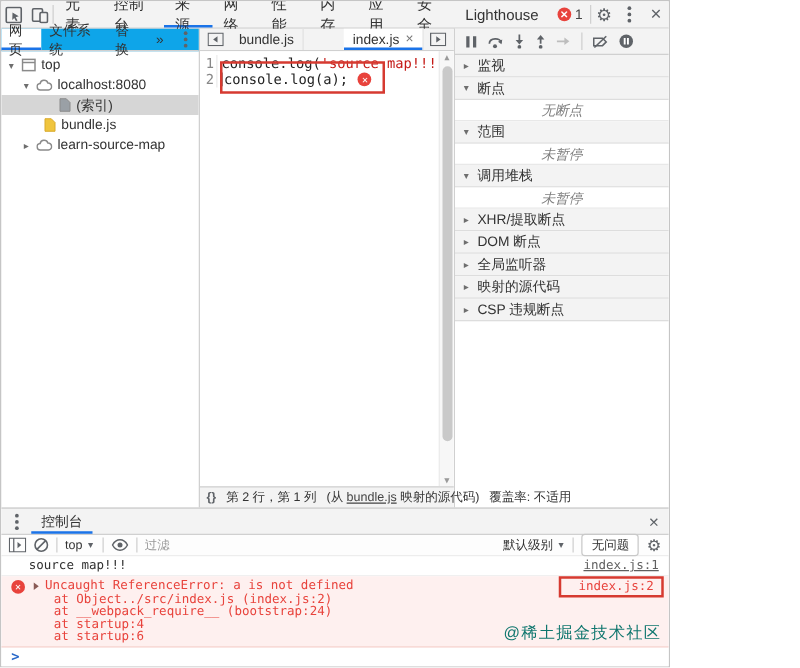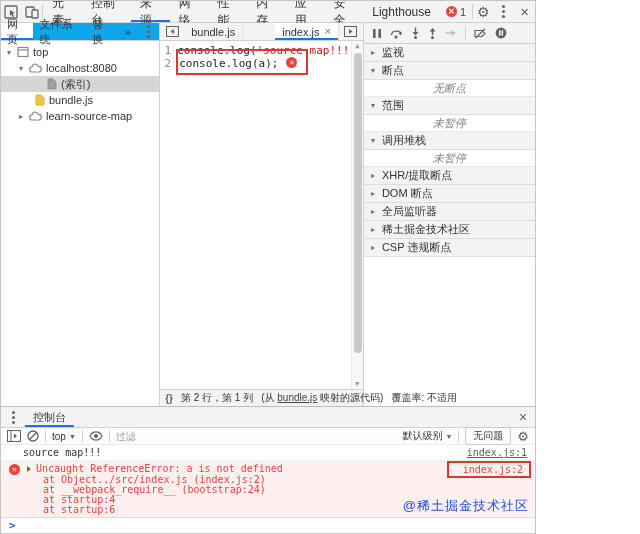--- a/index.html
+++ b/index.html
@@ -38,21 +38,21 @@
 
   
   .editor { flex:1; position:relative; border-right:1px solid #d0d0d0; display:flex; flex-direction:column; }
   .ed-tabs { height:18px; background:#f3f3f3; border-bottom:1px solid #d0d0d0; display:flex; align-items:stretch; font-size:11px; }
   .ed-tab { display:flex; align-items:center; gap:5px; padding:0 7px; border-right:1px solid #e2e2e2; color:#333; cursor:pointer; }
   .ed-tab.sel { background:#fff; box-shadow: inset 0 -2px 0 #1a73e8; margin-left: 32px; }
   .tab-x { color:#777; font-size:11px; line-height:1; cursor:pointer; }
   .code { position:relative; flex:1; font-family:"DejaVu Sans Mono", monospace; font-size:11px; background:#fff; padding-top:3px; }
   .cline { display:flex; height:13px; line-height:13px; }
   .gut { width:14px; text-align:right; color:#888; flex:0 0 auto; padding-right:2px; border-right:1px solid #ececec; }
-  .ctext { padding-left:3px; color:#222; display:flex; }
+  .ctext { padding-left:3px; color:#222; display:flex; align-items:center; }
   .str { color:#c41a16; }
   .caret { width:1px; height:11px; background:#222; display:inline-block; margin-right:1px; }
   .code-err-icon { width:11px; height:11px; border-radius:50%; background:#e8433c; color:#fff; font-size:8px;
                    line-height:11px; text-align:center; font-weight:bold; margin-left:8px; flex:0 0 auto; }
   .anno { position:absolute; border:2px solid #d63a30; pointer-events:none; z-index:5; }
   .anno-editor { left:16px; top:8px; width:132px; height:26px; }
   
   .ed-scroll { position:absolute; top:0; right:0; bottom:17px; width:12px; background:#f7f7f7; border-left:1px solid #ececec; }
   .sarrow { position:absolute; left:0; width:100%; text-align:center; font-size:7px; color:#9a9a9a; }
   .sthumb { position:absolute; left:2px; width:8px; top:12px; height:300px; background:#c9c9c9; border-radius:4px; cursor:pointer; }
@@ -90,21 +90,21 @@
   .err-block { position:relative; background:#fef0ef; border-bottom:1px solid #f6d3d0; padding:2px 0 2px 0; color:#e8433c; }
   .err-head { display:flex; align-items:center; height:12px; line-height:12px; }
   .err-icon { margin-left:8px; flex:0 0 auto; }
   .exp-tri { width:0; height:0; border-left:4px solid #8a5a55; border-top:3px solid transparent; border-bottom:3px solid transparent; margin:0 5px 0 7px; cursor:pointer; }
   .stack-line { height:10px; line-height:10px; padding-left:42px; white-space:nowrap; }
   .err-link { color:#e8433c; cursor:pointer; }
   .err-src { position:absolute; right:12px; top:3px; }
   .anno-console { right:4px; top:0px; width:84px; height:17px; }
   .prompt-row { height:16px; border-bottom:1px solid #f0f0f0; display:flex; align-items:center; padding-left:8px; }
   .prompt-ch { color:#2969c9; font-family:"DejaVu Sans Mono", monospace; font-size:11px; font-weight:bold; }
-  .watermark { position:absolute; right:6px; top:90px; font-size:13px; color:#1d4ed8; z-index:6; letter-spacing:1px; }
+  .watermark { position:absolute; right:6px; top:90px; font-size:13px; color:#0f766e; z-index:6; letter-spacing:1px; }
 
   svg { display:block; }
 </style>
 </head>
 <body>
 
 <div class="devtools">
 
   <div class="main-bar">
     <div class="tb-icon">
@@ -326,21 +326,21 @@
       <div class="sec">
         <span class="tw">▸</span>
         <span>DOM 断点</span>
       </div>
       <div class="sec">
         <span class="tw">▸</span>
         <span>全局监听器</span>
       </div>
       <div class="sec">
         <span class="tw">▸</span>
-        <span>稀土掘金技术社区</span>
+        <span>映射的源代码</span>
       </div>
       <div class="sec">
         <span class="tw">▸</span>
         <span>CSP 违规断点</span>
       </div>
     </div>
   </div>
 
   <div class="console">
     <div class="con-tabs">

